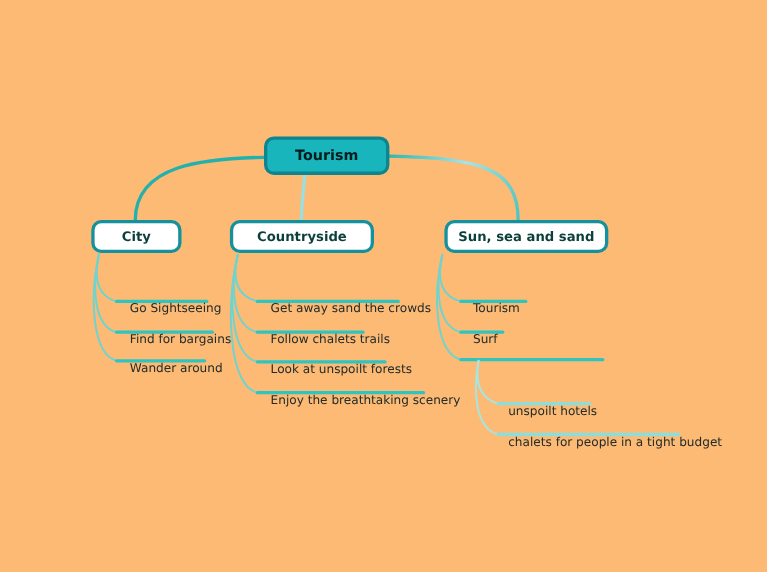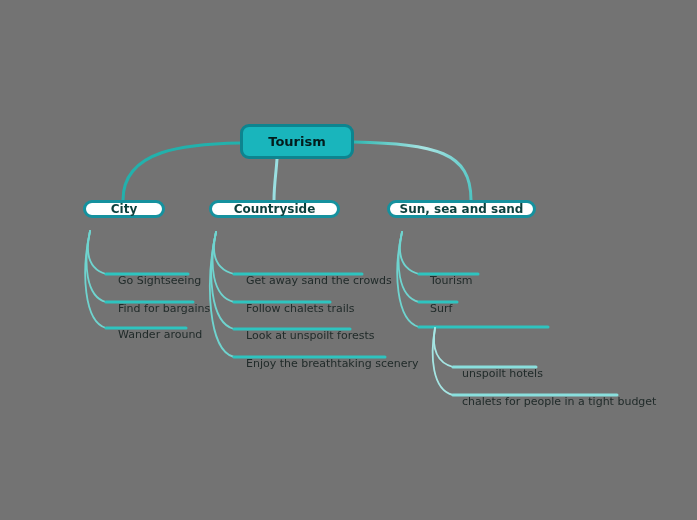--- a/index.html
+++ b/index.html
@@ -1,46 +1,46 @@
 <!DOCTYPE html>
 <html><head>
 <meta charset="utf-8">
 <style>
   html,body{margin:0;padding:0;background:#ffffff;}
   .canvas{
     position:relative;
     width:697px;height:520px;
-    background:#737373;
+    background:#fdba74;
     font-family:"DejaVu Sans","Liberation Sans",sans-serif;
     overflow:hidden;
   }
   .wires{position:absolute;left:0;top:0;}
   .node{
     position:absolute;
     display:flex;align-items:center;justify-content:center;
     box-sizing:border-box;
     border-radius:9px;
     font-weight:bold;
     cursor:default;
   }
   .node.root{
     left:240px;top:124px;width:114px;height:35px;
     background:#19b5bc;
     border:3px solid #0d848f;
     font-size:13px;color:#031c1c;
   }
   .node.branch{
-    height:18px;top:200px;
+    height:30px;top:200px;
     background:#ffffff;
     border:3px solid #15919e;
     font-size:12px;color:#0b3f3c;
   }
   .node.branch.city{left:83px;width:82px;}
   .node.branch.countryside{left:209px;width:131px;}
-  .node.branch.sun{left:387px;width:149px;}
+  .node.branch.sun{left:404px;width:149px;}
   .leaf{
     position:absolute;
     font-size:11px;line-height:14px;
     color:#212b2a;
     white-space:nowrap;
     margin-top:16px;
   }
 </style>
 </head>
 <body>

